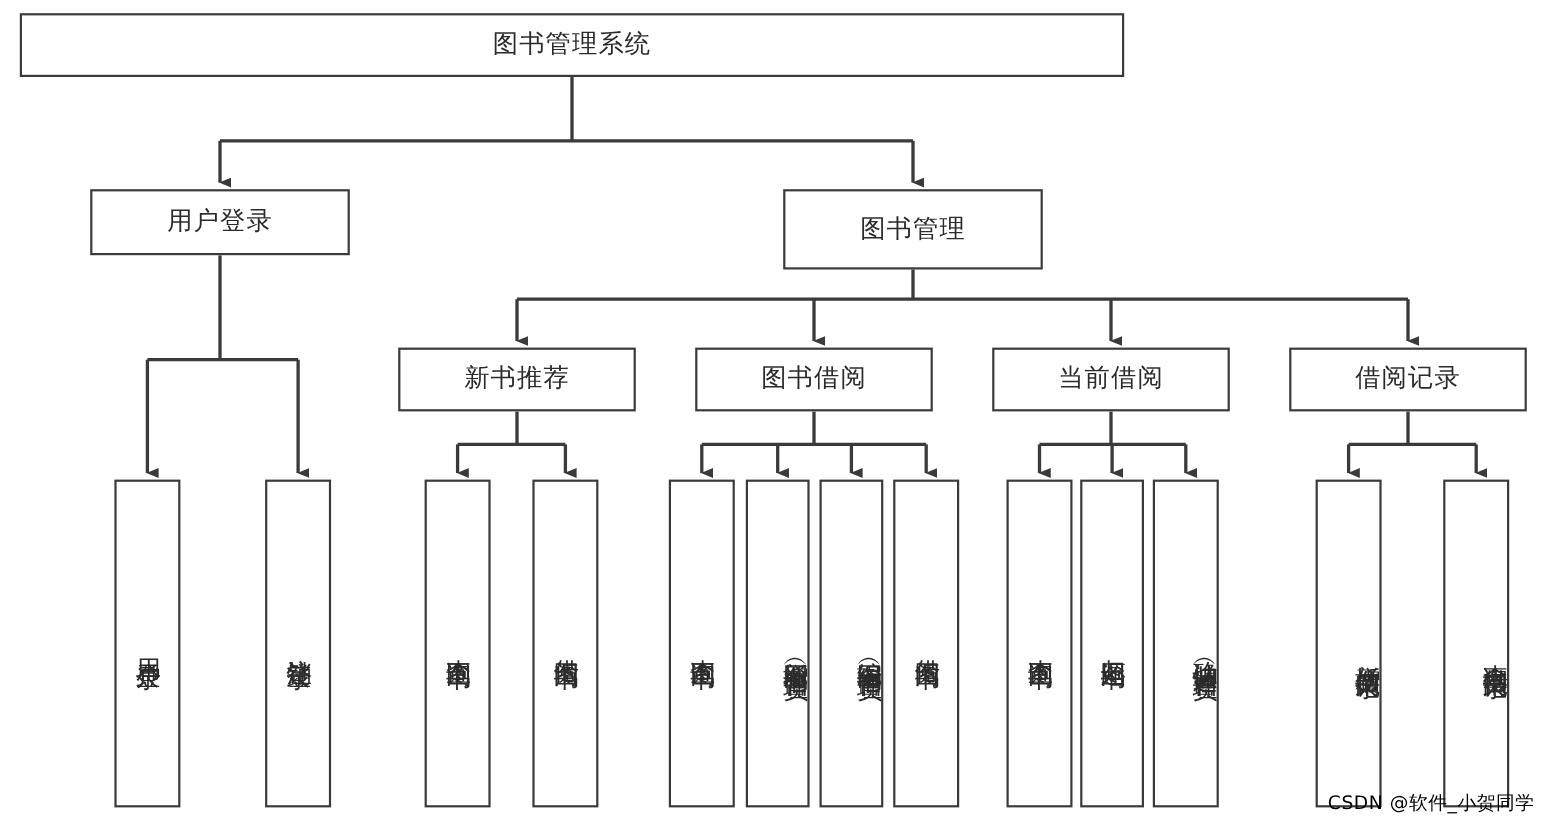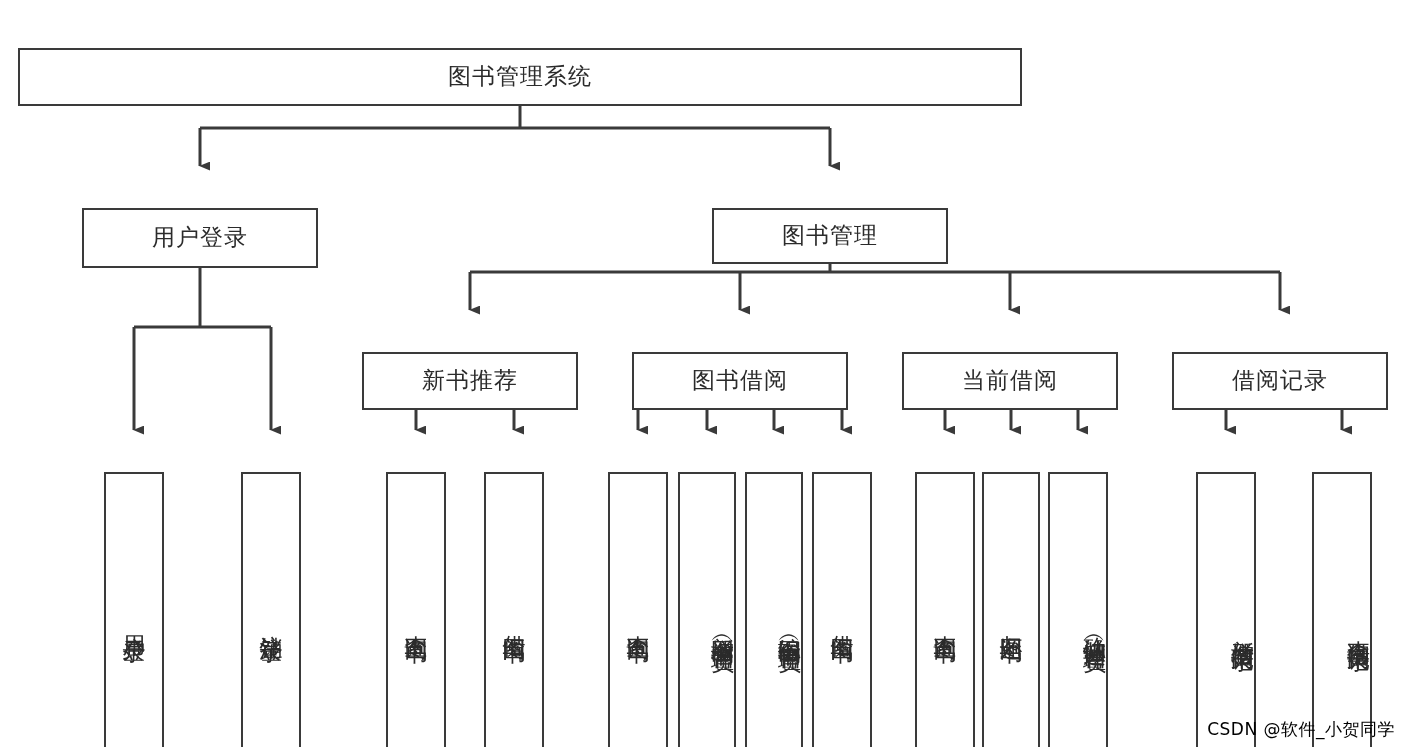--- a/index.html
+++ b/index.html
@@ -28,21 +28,20 @@
   .node {
     position: absolute;
     box-sizing: border-box;
     background: #ffffff;
     border: 2.5px solid #3a3a3a;
     display: flex;
     align-items: center;
     justify-content: center;
     color: #2b2b2b;
     z-index: 3;
-    margin-top: 36px;
   }
   .node-h {
     font-size: 23px;
     letter-spacing: 1px;
     line-height: 1.1;
     white-space: nowrap;
   }
   .node-v {
     font-size: 23px;
     writing-mode: vertical-rl;
@@ -122,21 +121,21 @@
       <path d="M 1280 374 L 1280 404"></path>
       <path d="M 1226 404 L 1342 404"></path>
       <path d="M 1226 404 L 1226 430" marker-end="url(#arrowhead)"></path>
       <path d="M 1342 404 L 1342 430" marker-end="url(#arrowhead)"></path>
     </g>
   </svg>
 
   <div class="node node-h" style="left: 18px; top: 12px; width: 1004px; height: 58px;">图书管理系统</div>
 
   <div class="node node-h" style="left: 82px; top: 172px; width: 236px; height: 60px;">用户登录</div>
-  <div class="node node-h" style="left: 712px; top: 172px; width: 236px; height: 56px;">图书管理</div>
+  <div class="node node-h" style="left: 712px; top: 172px; width: 236px; height: 73px;">图书管理</div>
 
   <div class="node node-h" style="left: 632px; top: 316px; width: 216px; height: 58px;">图书借阅</div>
   <div class="node node-h" style="left: 362px; top: 316px; width: 216px; height: 58px;">新书推荐</div>
   <div class="node node-h" style="left: 902px; top: 316px; width: 216px; height: 58px;">当前借阅</div>
   <div class="node node-h" style="left: 1172px; top: 316px; width: 216px; height: 58px;">借阅记录</div>
 
   <div class="node node-v centered" style="left: 104px; top: 436px; width: 60px; height: 298px;">用户登录</div>
   <div class="node node-v centered" style="left: 241px; top: 436px; width: 60px; height: 298px;">注销登录</div>
   <div class="node node-v centered" style="left: 386px; top: 436px; width: 60px; height: 298px;">查询图书</div>
   <div class="node node-v centered" style="left: 484px; top: 436px; width: 60px; height: 298px;">借阅图书</div>

